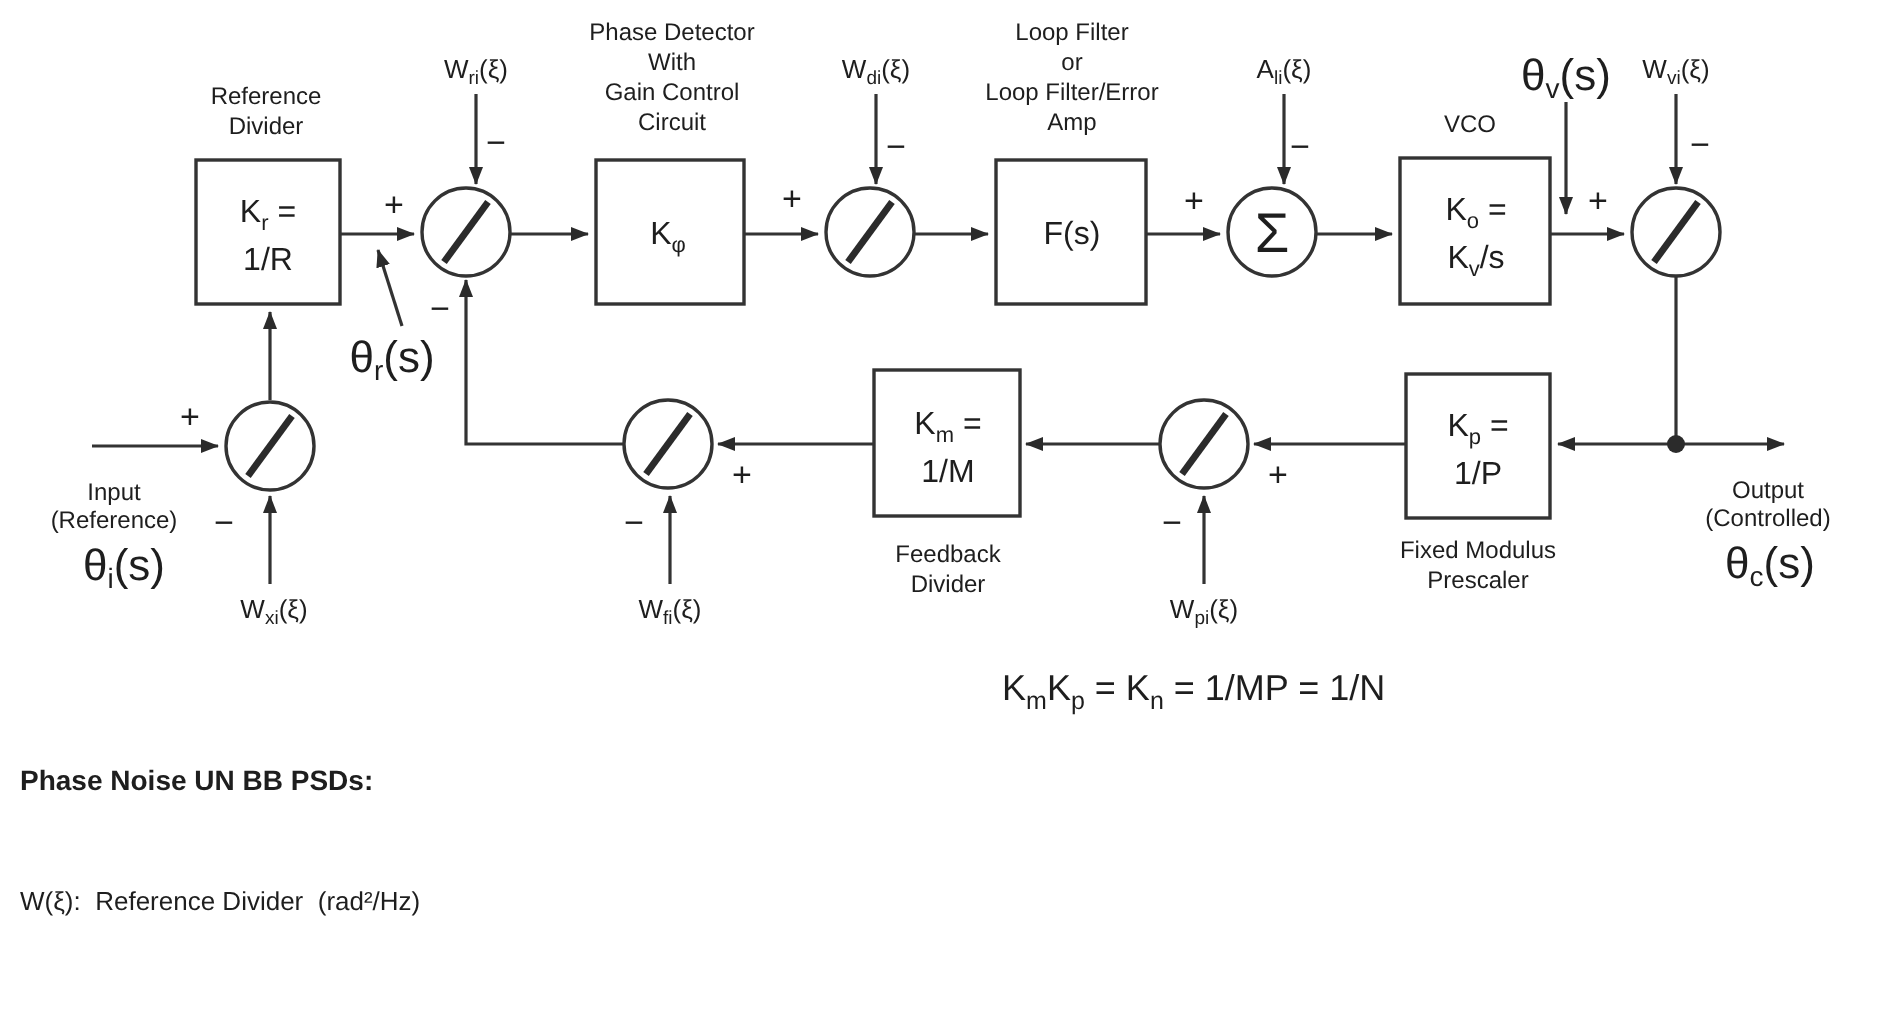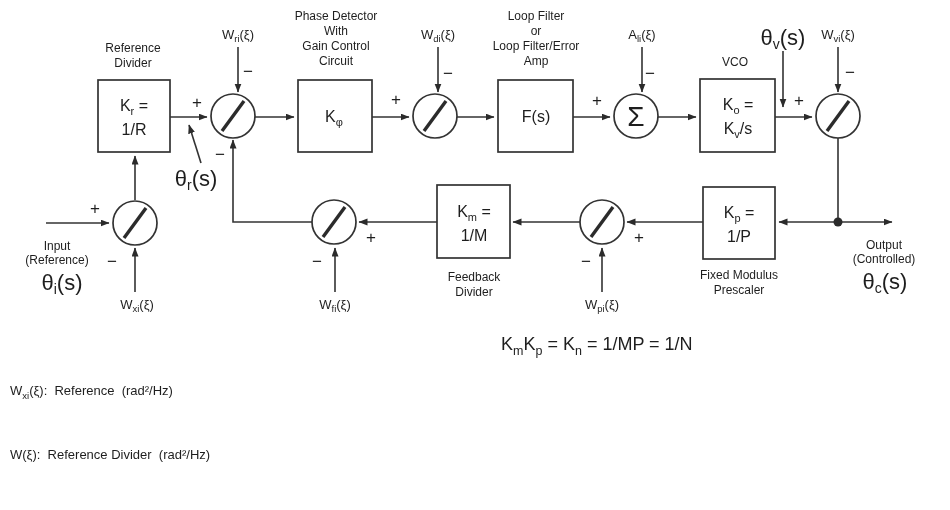--- a/index.html
+++ b/index.html
@@ -179,21 +179,21 @@
   <text class="sgn" x="850" y="78" text-anchor="middle">−</text>
   <text class="sgn" x="639" y="243" text-anchor="middle">+</text>
   <text class="sgn" x="586" y="267" text-anchor="middle">−</text>
   <text class="sgn" x="371" y="243" text-anchor="middle">+</text>
   <text class="sgn" x="317" y="267" text-anchor="middle">−</text>
 </svg>
 
 <div class="formula"><span>K</span><sub>m</sub><span>K</span><sub>p</sub><span> = K</span><sub>n</sub><span> = 1/MP = 1/N</span></div>
 
 <div class="psd">
-  <div><span>W</span><sub>xi</sub><span>(ξ):  Reference  (rad²/Hz)</span></div>
+  <div class="h">Phase Noise UN BB PSDs:</div>
   <div><span>W</span><span>(ξ):  Reference Divider  (rad²/Hz)</span></div>
   
   
   
   
   
 </div>
 
 </div>
 

